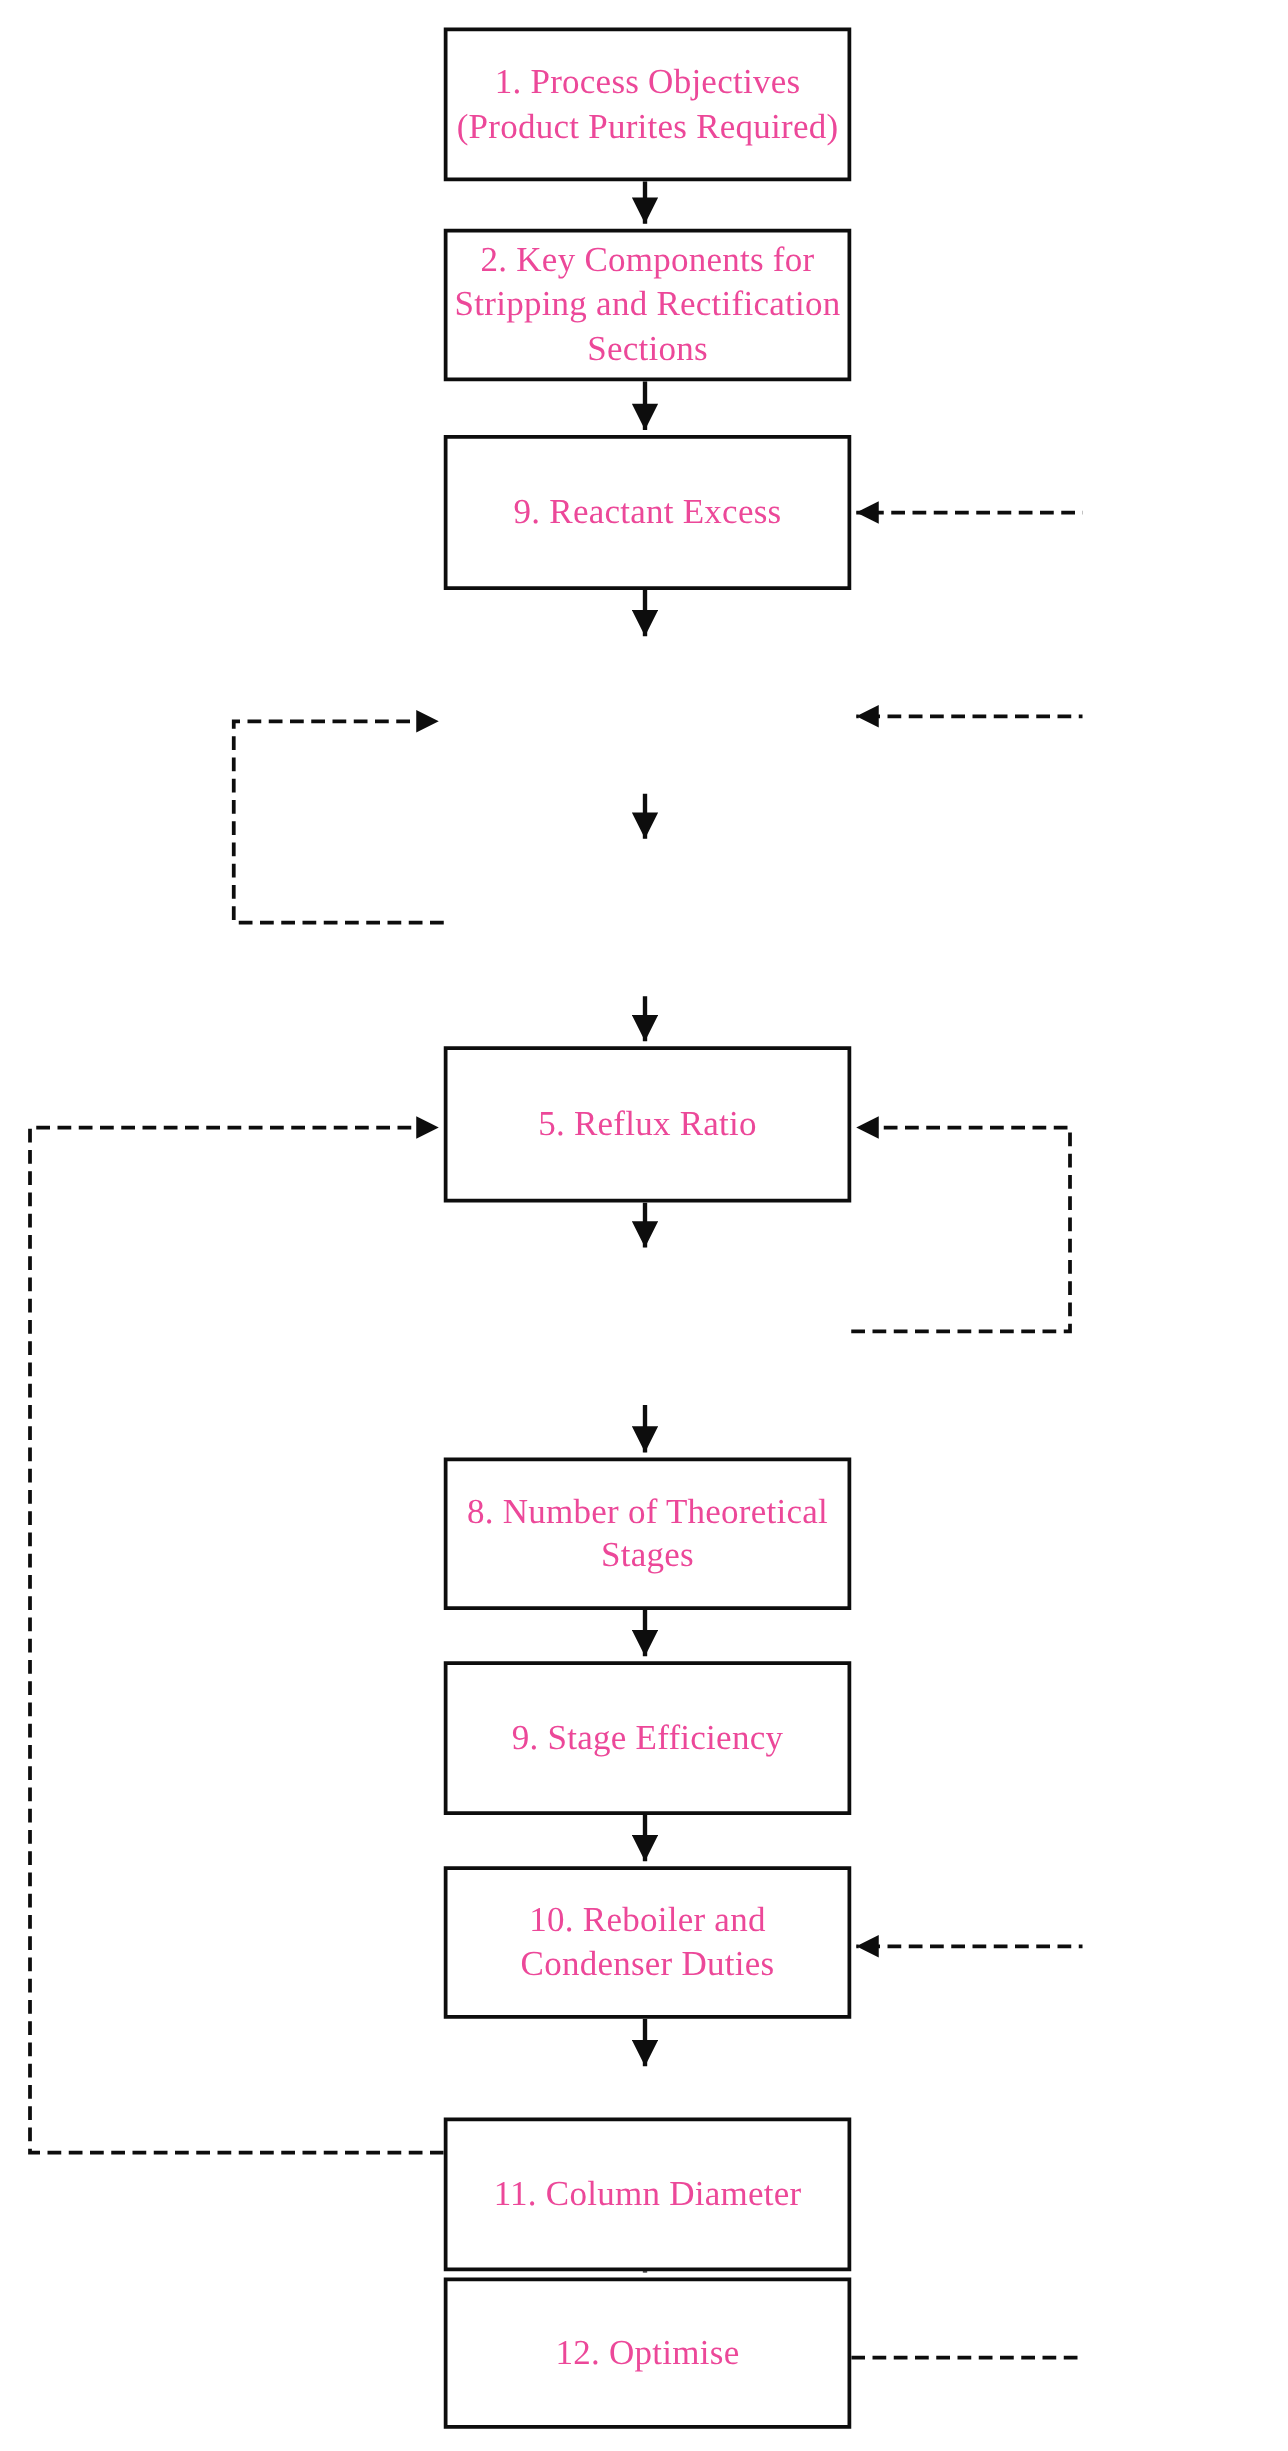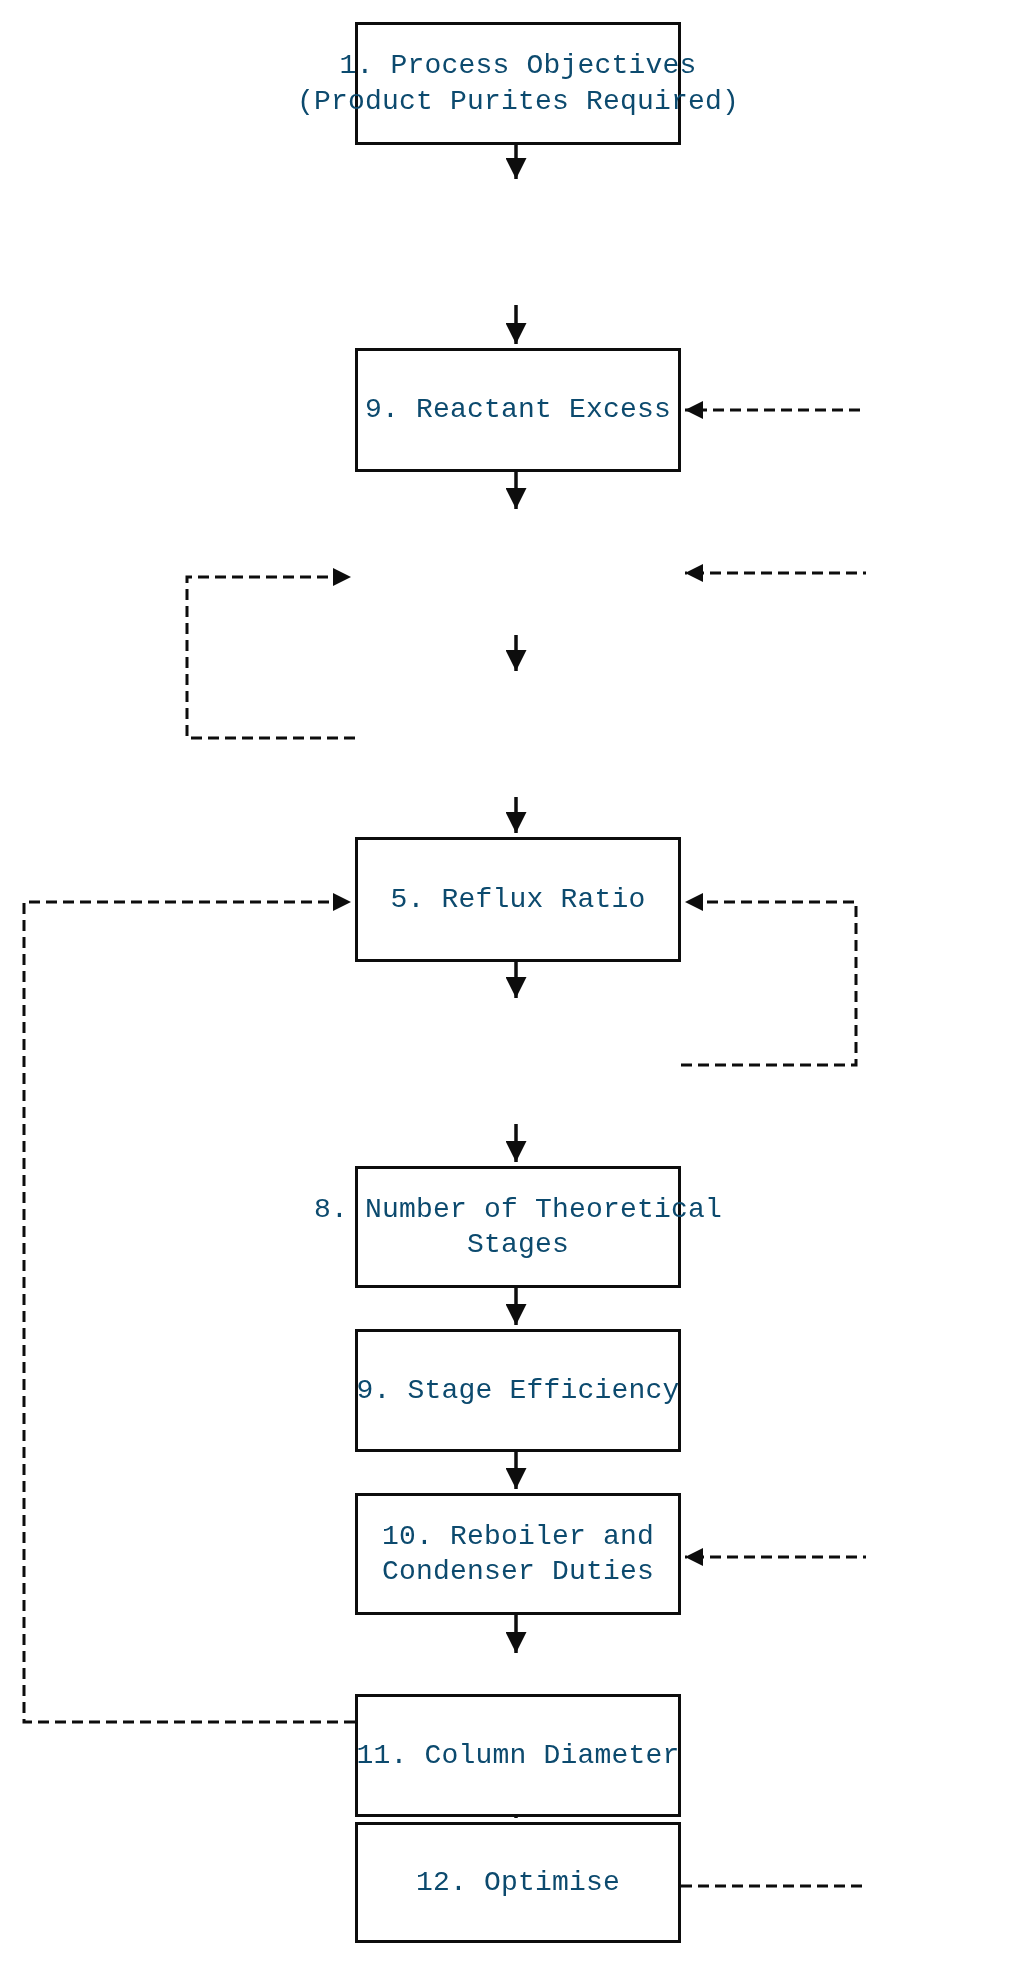--- a/index.html
+++ b/index.html
@@ -1,20 +1,20 @@
 <!DOCTYPE html>
 <html><head>
 <meta charset="utf-8">
 <style>
   html,body { margin:0; padding:0; background:#ffffff; }
   #canvas {
     position:relative; width:866px; height:1961px;
     background:#ffffff; overflow:hidden;
-    font-family:Liberation Mono, monospace;
-    color:#0c4a6e;
+    font-family:Liberation Serif, serif;
+    color:#ec4899;
   }
   #connectors { position:absolute; left:0; top:0; width:1030px; height:1961px; }
   .box {
     position:absolute; left:355px; width:326px; height:122px;
     border:3px solid #0d0d0d; box-sizing:border-box; background:#ffffff;
     display:flex; align-items:center; justify-content:center;
   }
   .box-label {
     white-space:pre; text-align:center;
     font-size:28px; line-height:1.26; letter-spacing:0.2px;
@@ -54,20 +54,25 @@
 
     <line x1="1010" y1="573" x2="685" y2="573" stroke="#0d0d0d" stroke-width="3" stroke-dasharray="11 6" marker-end="url(#ah)"></line>
 
     <line x1="1010" y1="1557" x2="685" y2="1557" stroke="#0d0d0d" stroke-width="3" stroke-dasharray="11 6" marker-end="url(#ah)"></line>
   </svg>
 
   <div class="box" style="top:22px;height:123px">
       <span class="box-label">1. Process Objectives
 (Product Purites Required)</span>
     </div>
+  <div class="box" style="top:183px;height:122px">
+      <span class="box-label">2. Key Components for
+Stripping and Rectification
+Sections</span>
+    </div>
   <div class="box" style="top:348px;height:124px">
       <span class="box-label">9. Reactant Excess</span>
     </div>
   <div class="box" style="top:837px;height:125px">
       <span class="box-label">5. Reflux Ratio</span>
     </div>
   <div class="box" style="top:1166px;height:122px">
       <span class="box-label">8. Number of Theoretical
 Stages</span>
     </div>

